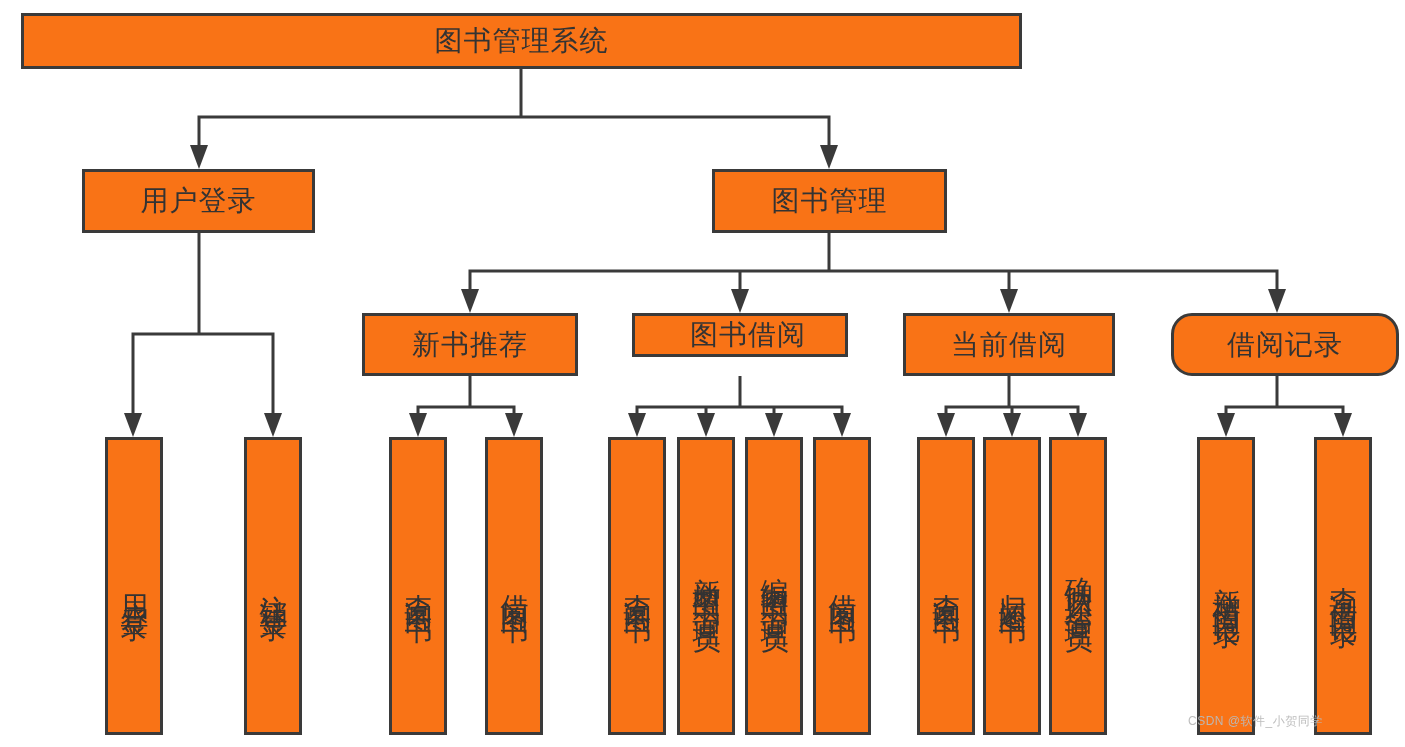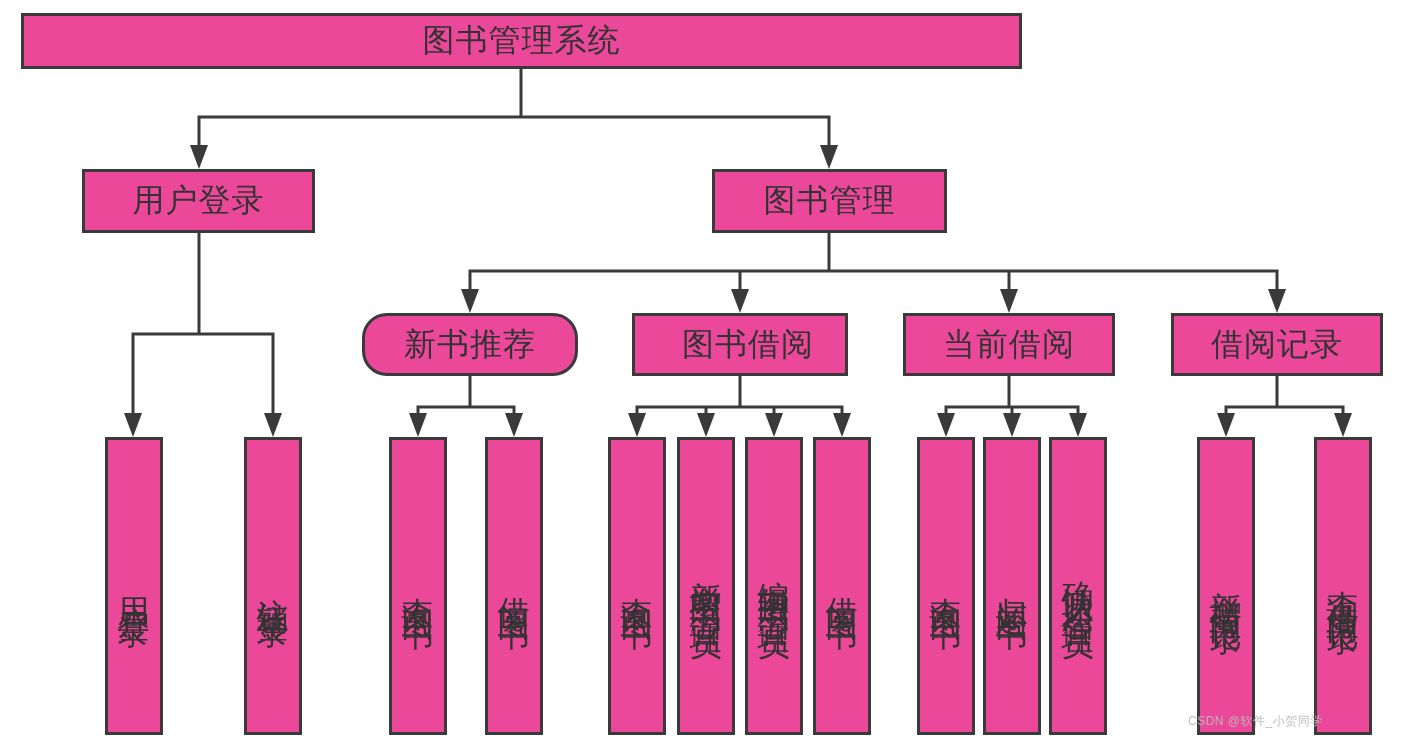--- a/index.html
+++ b/index.html
@@ -14,26 +14,26 @@
   #connector-layer {
     position: absolute;
     left: 0; top: 0;
     width: 1405px; height: 747px;
     z-index: 0;
   }
   .box {
     position: absolute;
     box-sizing: border-box;
     border: 3px solid #3a3a3a;
-    background: #ec4899;
+    background: #f97316;
     display: flex;
     align-items: center;
     justify-content: center;
     color: #333333;
-    font-size: 32px;
+    font-size: 28px;
     z-index: 1;
   }
   .box .hlabel {
     letter-spacing: 1px;
     white-space: nowrap;
   }
   .leaf {
     top: 437px;
     width: 58px;
     height: 298px;
@@ -115,30 +115,30 @@
     <span class="hlabel">图书管理系统</span>
   </div>
 
   <div class="box" style="left:82px; top:169px; width:233px; height:64px;">
     <span class="hlabel">用户登录</span>
   </div>
   <div class="box" style="left:712px; top:169px; width:235px; height:64px;align-items:center;">
     <span class="hlabel">图书管理</span>
   </div>
 
-  <div class="box" style="left:362px; top:313px; width:216px; height:63px;border-radius:25px;">
+  <div class="box" style="left:362px; top:313px; width:216px; height:63px;">
     <span class="hlabel">新书推荐</span>
   </div>
-  <div class="box" style="left:632px; top:313px; width:216px; height:63px;padding-left:16px;">
+  <div class="box" style="left:632px; top:313px; width:216px; height:44px;padding-left:16px;">
     <span class="hlabel">图书借阅</span>
   </div>
   <div class="box" style="left:903px; top:313px; width:212px; height:63px;">
     <span class="hlabel">当前借阅</span>
   </div>
-  <div class="box" style="left:1171px; top:313px; width:212px; height:63px;">
+  <div class="box" style="left:1171px; top:313px; width:228px; height:63px;border-radius:21px;">
     <span class="hlabel">借阅记录</span>
   </div>
 
   <div class="box leaf" style="left:105px;">
     <span class="vlabel">用户登录</span>
   </div>
   <div class="box leaf" style="left:244px;">
     <span class="vlabel">注销登录</span>
   </div>
 

